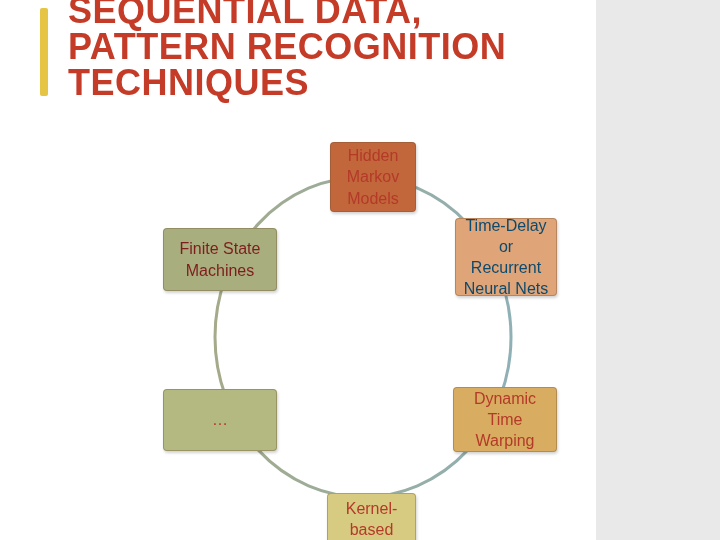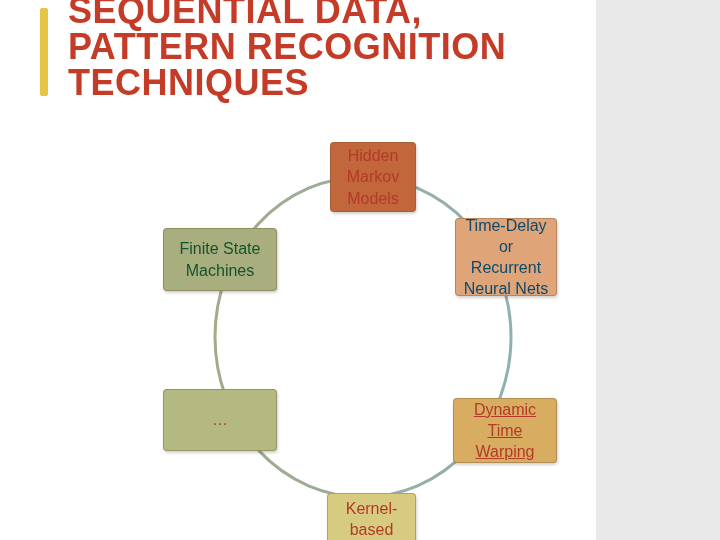--- a/index.html
+++ b/index.html
@@ -58,21 +58,21 @@
     border: 1px solid rgba(110, 80, 50, 0.35);
     border-radius: 4px;
     box-shadow: 1px 2px 3px rgba(0,0,0,0.18);
     padding: 12px 6px;
   }
 
   .n-hmm    { left: 330px; top: 142px; width: 86px;  height: 70px; }
   .n-tdnn   { left: 455px; top: 218px; width: 102px; height: 78px; }
   .n-fsm    { left: 163px; top: 228px; width: 114px; height: 63px; }
   .n-dots   { left: 163px; top: 389px; width: 114px; height: 62px; }
-  .n-dtw    { left: 453px; top: 398px; width: 104px; height: 65px; text-decoration: underline; }
+  .n-dtw    { left: 453px; top: 387px; width: 104px; height: 65px; }
   .n-kernel { left: 327px; top: 459px; width: 89px;  height: 73px; margin-top: 34px; }
 </style>
 </head>
 <body>
 
 <div class="slide">
 
   <div class="accent-bar" style="background: rgb(230, 197, 68);"></div>
 
   <h1 class="slide-title" style="color: rgb(196, 59, 39);">SEQUENTIAL DATA,
@@ -91,21 +91,21 @@
 
   <div class="node n-hmm" style="background: rgb(194, 102, 60); color: rgb(180, 58, 40);">Hidden
 Markov
 Models</div>
 
   <div class="node n-tdnn" style="background: rgb(223, 164, 119); color: #0c4a6e;">Time-Delay
 or
 Recurrent
 Neural Nets</div>
 
-  <div class="node n-fsm" style="background: rgb(168, 174, 126); color: #14532d;">Finite State
+  <div class="node n-fsm" style="background: rgb(168, 174, 126); color: #7f1d1d;">Finite State
 Machines</div>
 
   <div class="node n-dots" style="background: rgb(179, 185, 129); color: rgb(180, 58, 40);">…</div>
 
   <div class="node n-dtw" style="background: rgb(216, 173, 98); color: rgb(180, 58, 40);">Dynamic
 Time
 Warping</div>
 
   <div class="node n-kernel" style="background: rgb(215, 203, 130); color: rgb(180, 58, 40);">Kernel-
 based

